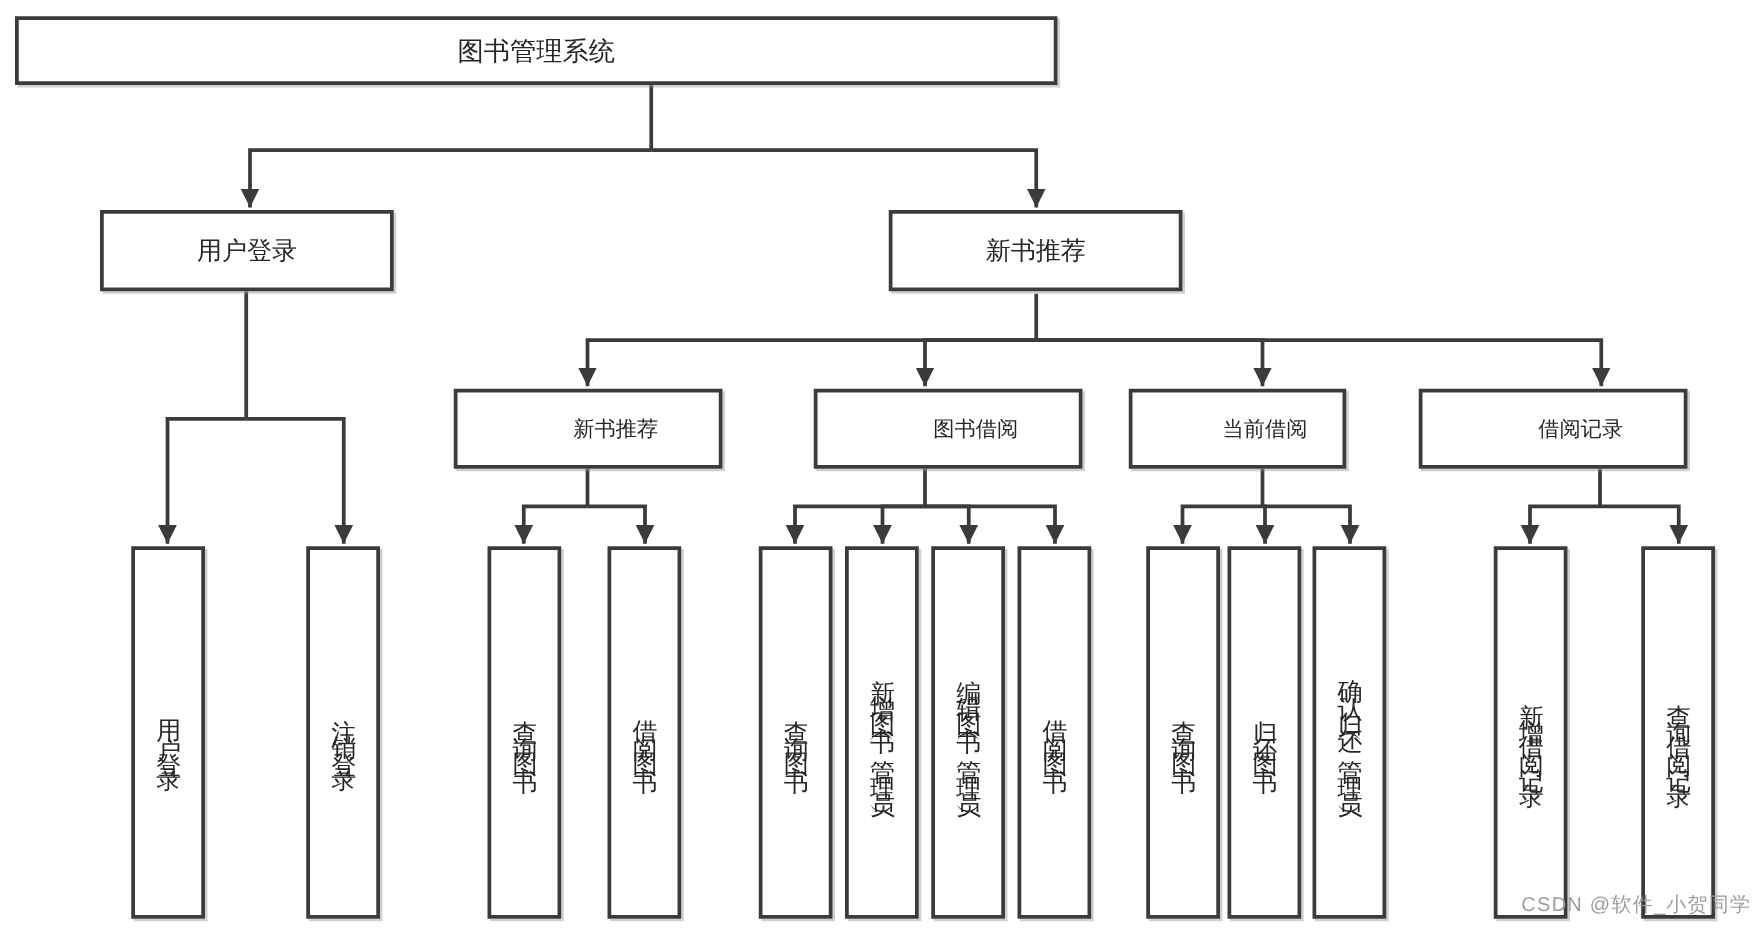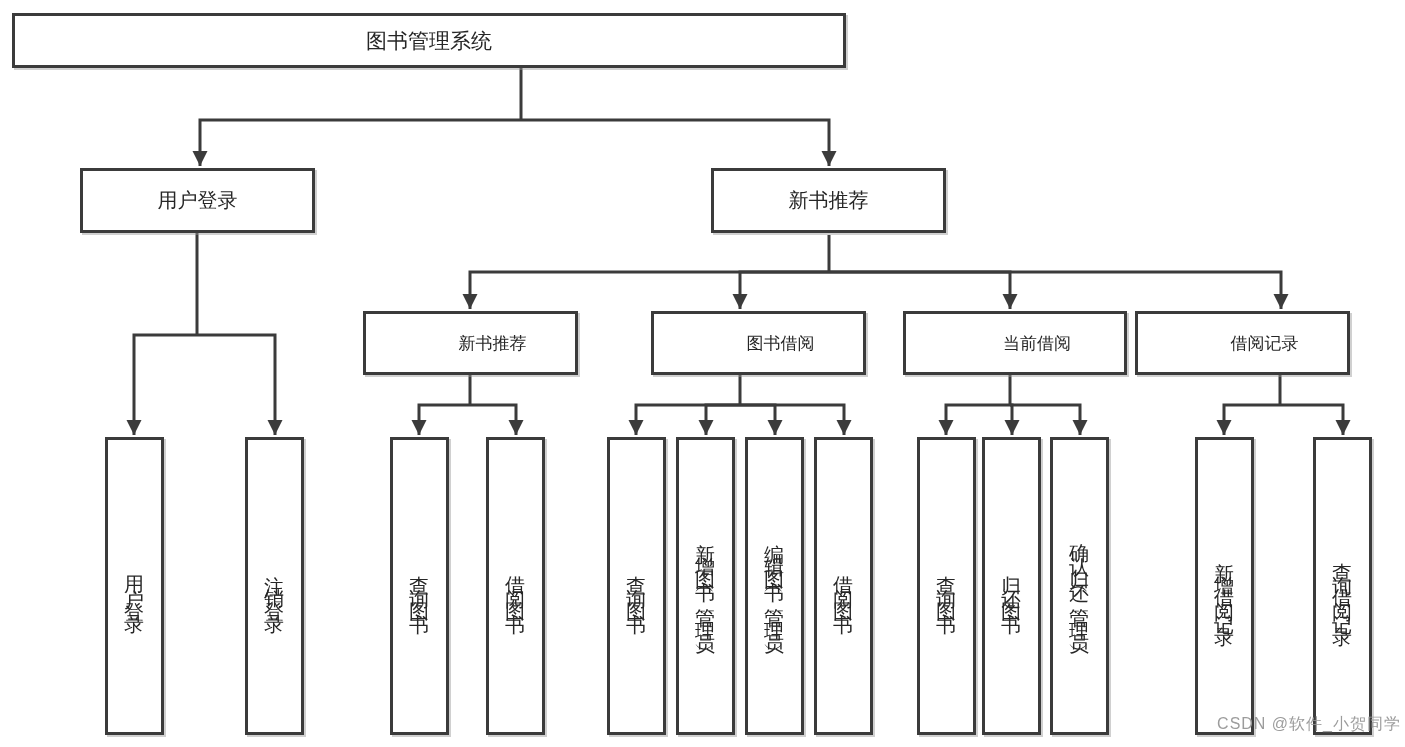--- a/index.html
+++ b/index.html
@@ -92,21 +92,21 @@
   <div class="node branch" style="left:711px;top:168px;width:235px;">
     <span>新书推荐</span>
   </div>
 
   <div class="node section" style="left:363px;top:311px;width:215px;">
     <span>新书推荐</span>
   </div>
   <div class="node section" style="left:633px;top:311px;width:215px;margin-left:18px;">
     <span>图书借阅</span>
   </div>
-  <div class="node section" style="left:903px;top:311px;width:224px;">
+  <div class="node section" style="left:903px;top:311px;width:174px;">
     <span>当前借阅</span>
   </div>
   <div class="node section" style="left:1135px;top:311px;width:215px;">
     <span>借阅记录</span>
   </div>
 
   <div class="node leaf" style="left:105px;">
     <span class="vtext">用户登录</span>
   </div>
   <div class="node leaf" style="left:245px;">

